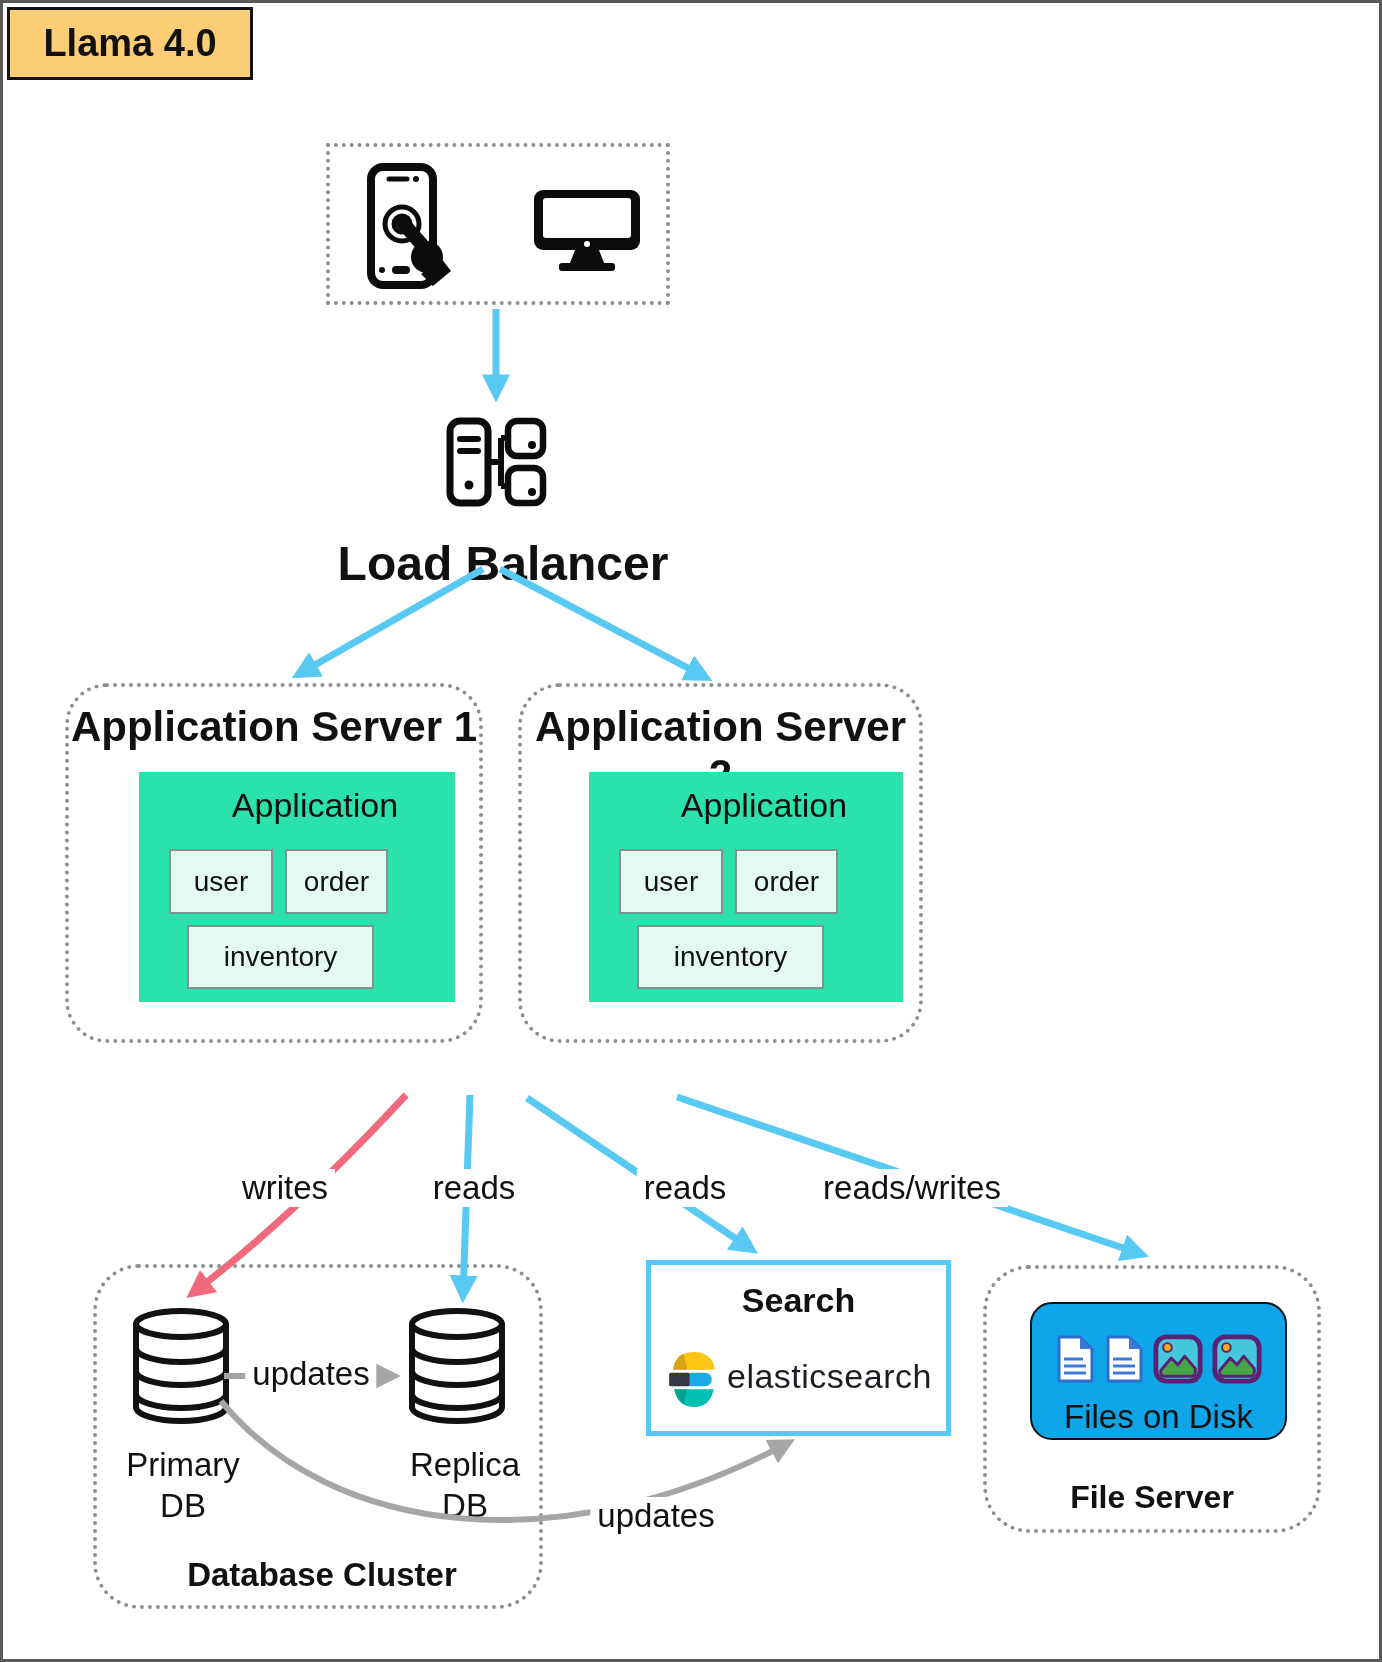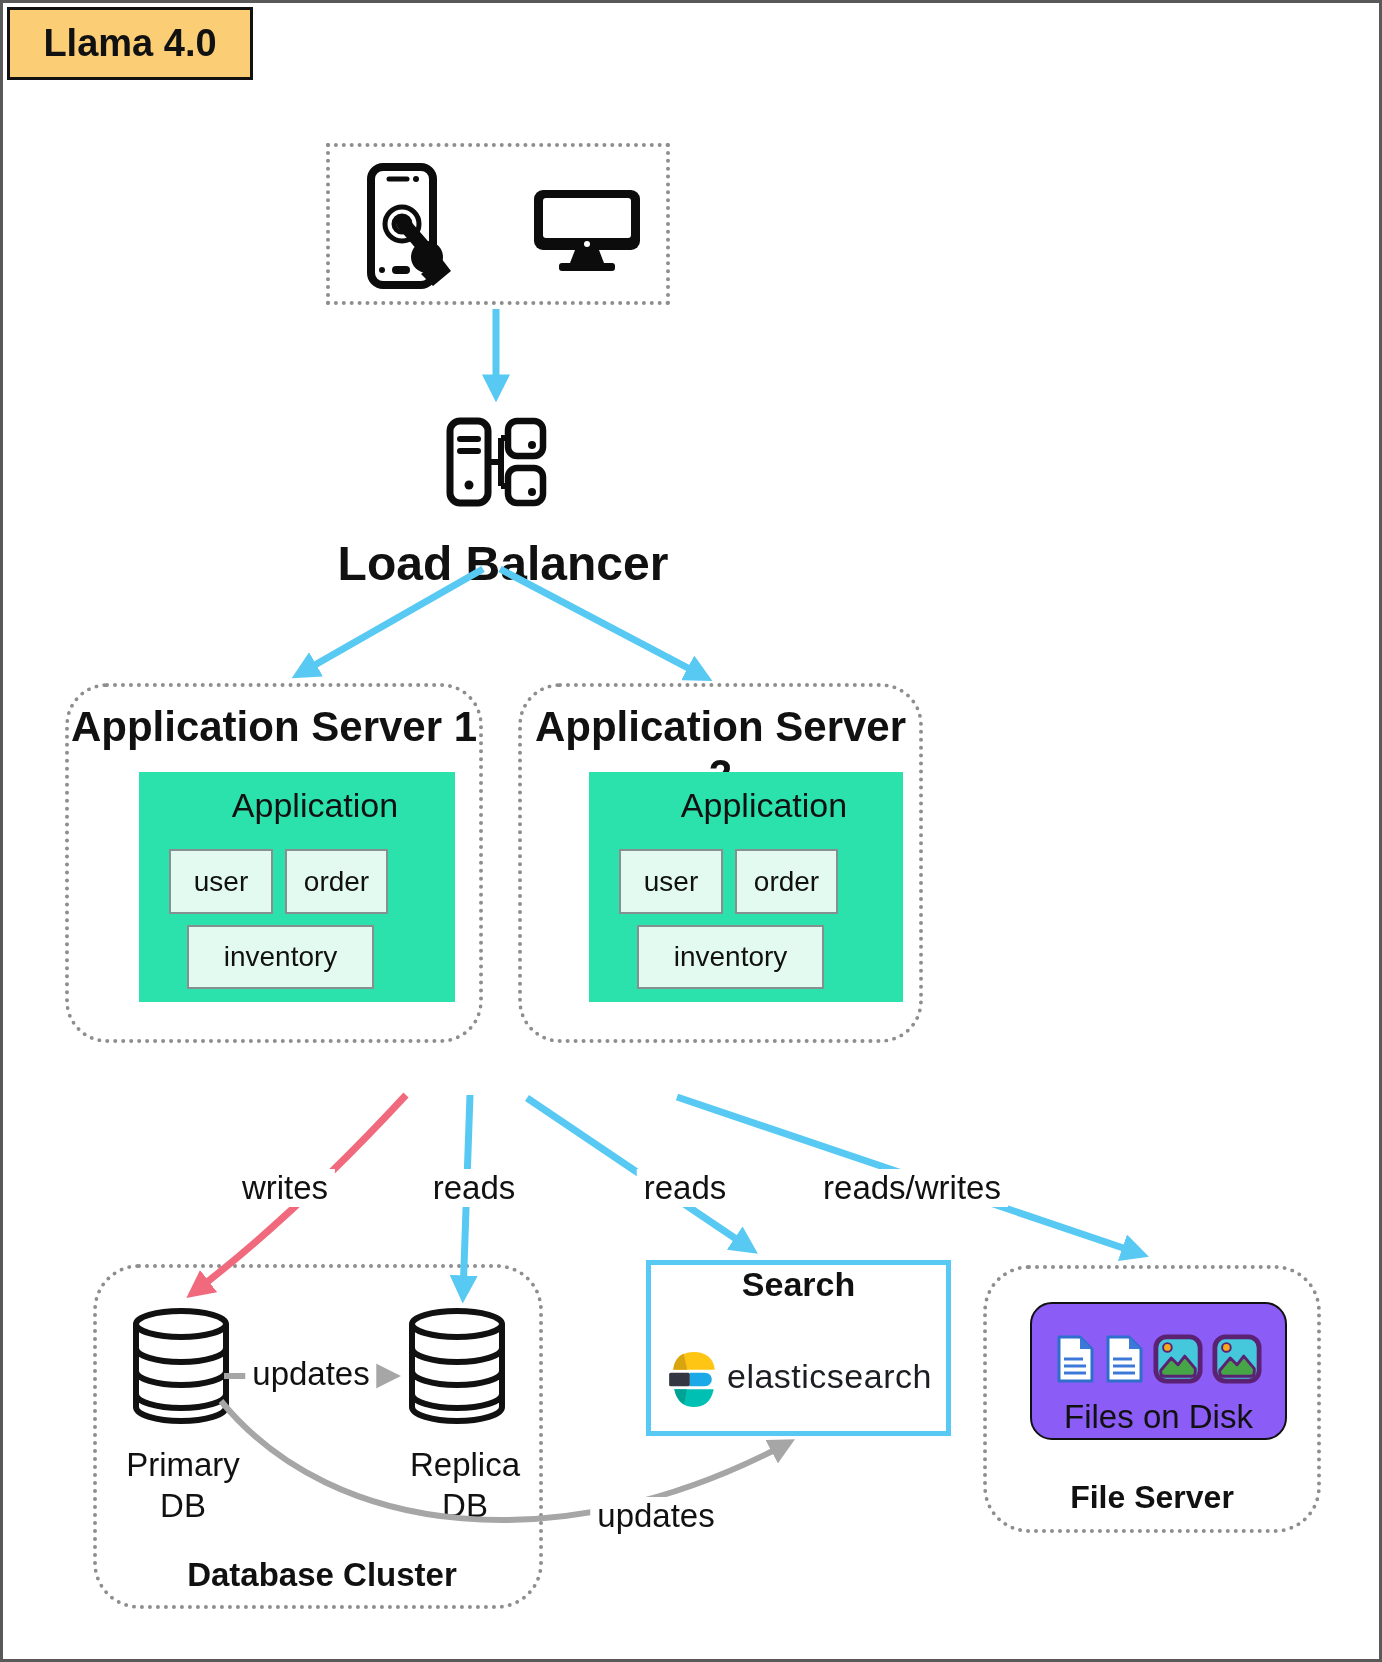--- a/index.html
+++ b/index.html
@@ -28,24 +28,24 @@
   .lb-label{left:330px;top:533px;width:340px;text-align:center;font-weight:bold;font-size:48px;}
 
   .edge-label{position:absolute;transform:translate(-50%,-50%);background:#fff;
               padding:0 7px;font-size:33px;white-space:nowrap;z-index:6;}
 
   .cyl-label{position:absolute;text-align:center;font-size:33px;line-height:1.25;white-space:pre-line;}
   .cluster-title{left:27px;top:288px;width:396px;text-align:center;font-weight:bold;font-size:33px;}
 
   .search-box{left:643px;top:1257px;width:305px;height:176px;background:#fff;
               border:5px solid var(--search-border);}
-  .search-title{margin-top:0;text-align:center;font-weight:bold;font-size:34px;}
+  .search-title{margin-top:16px;text-align:center;font-weight:bold;font-size:34px;}
   .es-text{position:absolute;left:76px;top:92px;font-size:34px;color:#1c1e23;letter-spacing:0.5px;}
 
-  .disk-box{left:43px;top:33px;width:257px;height:138px;background:#8b5cf6;
+  .disk-box{left:43px;top:33px;width:257px;height:138px;background:#0ea5e9;
             border:2px solid #111;border-radius:22px;}
   .icons-row{position:absolute;left:0;right:0;top:30px;display:flex;justify-content:center;gap:9px;}
   .disk-label{position:absolute;left:0;right:0;top:94px;text-align:center;font-size:33px;}
   .fs-title{position:absolute;left:0;right:0;top:210px;text-align:center;font-weight:bold;font-size:32px;}
 
   
   .overlay{position:absolute;left:0;top:0;z-index:5;pointer-events:none;}
   .st-blue{stroke:var(--arrow-blue);}
   .st-red{stroke:var(--arrow-red);}
   .st-gray{stroke:var(--arrow-gray);}

